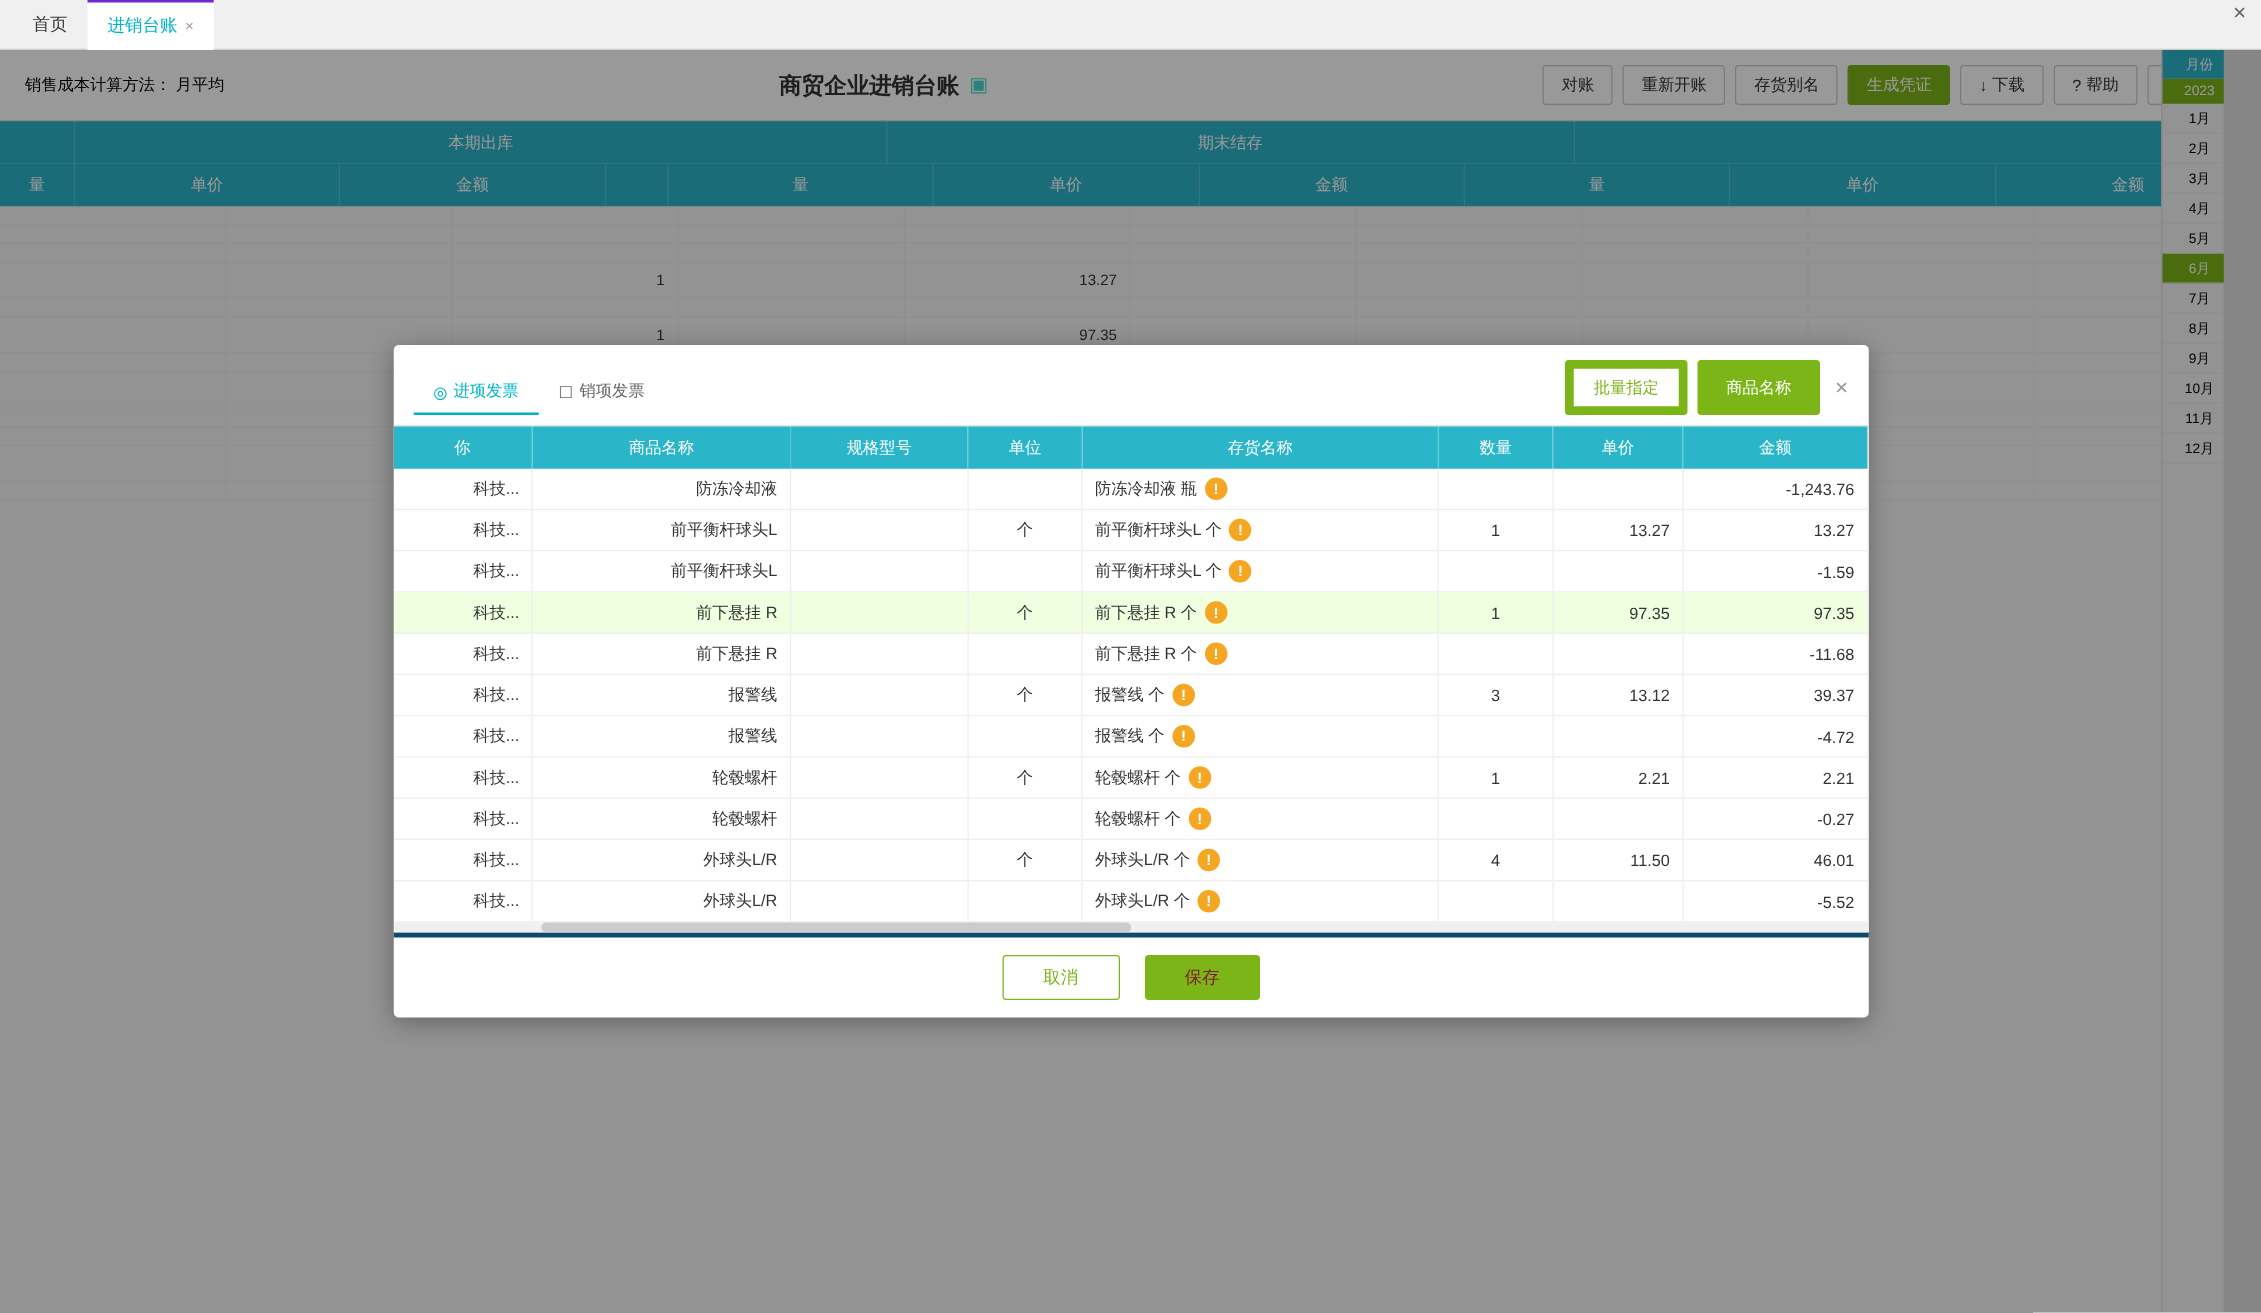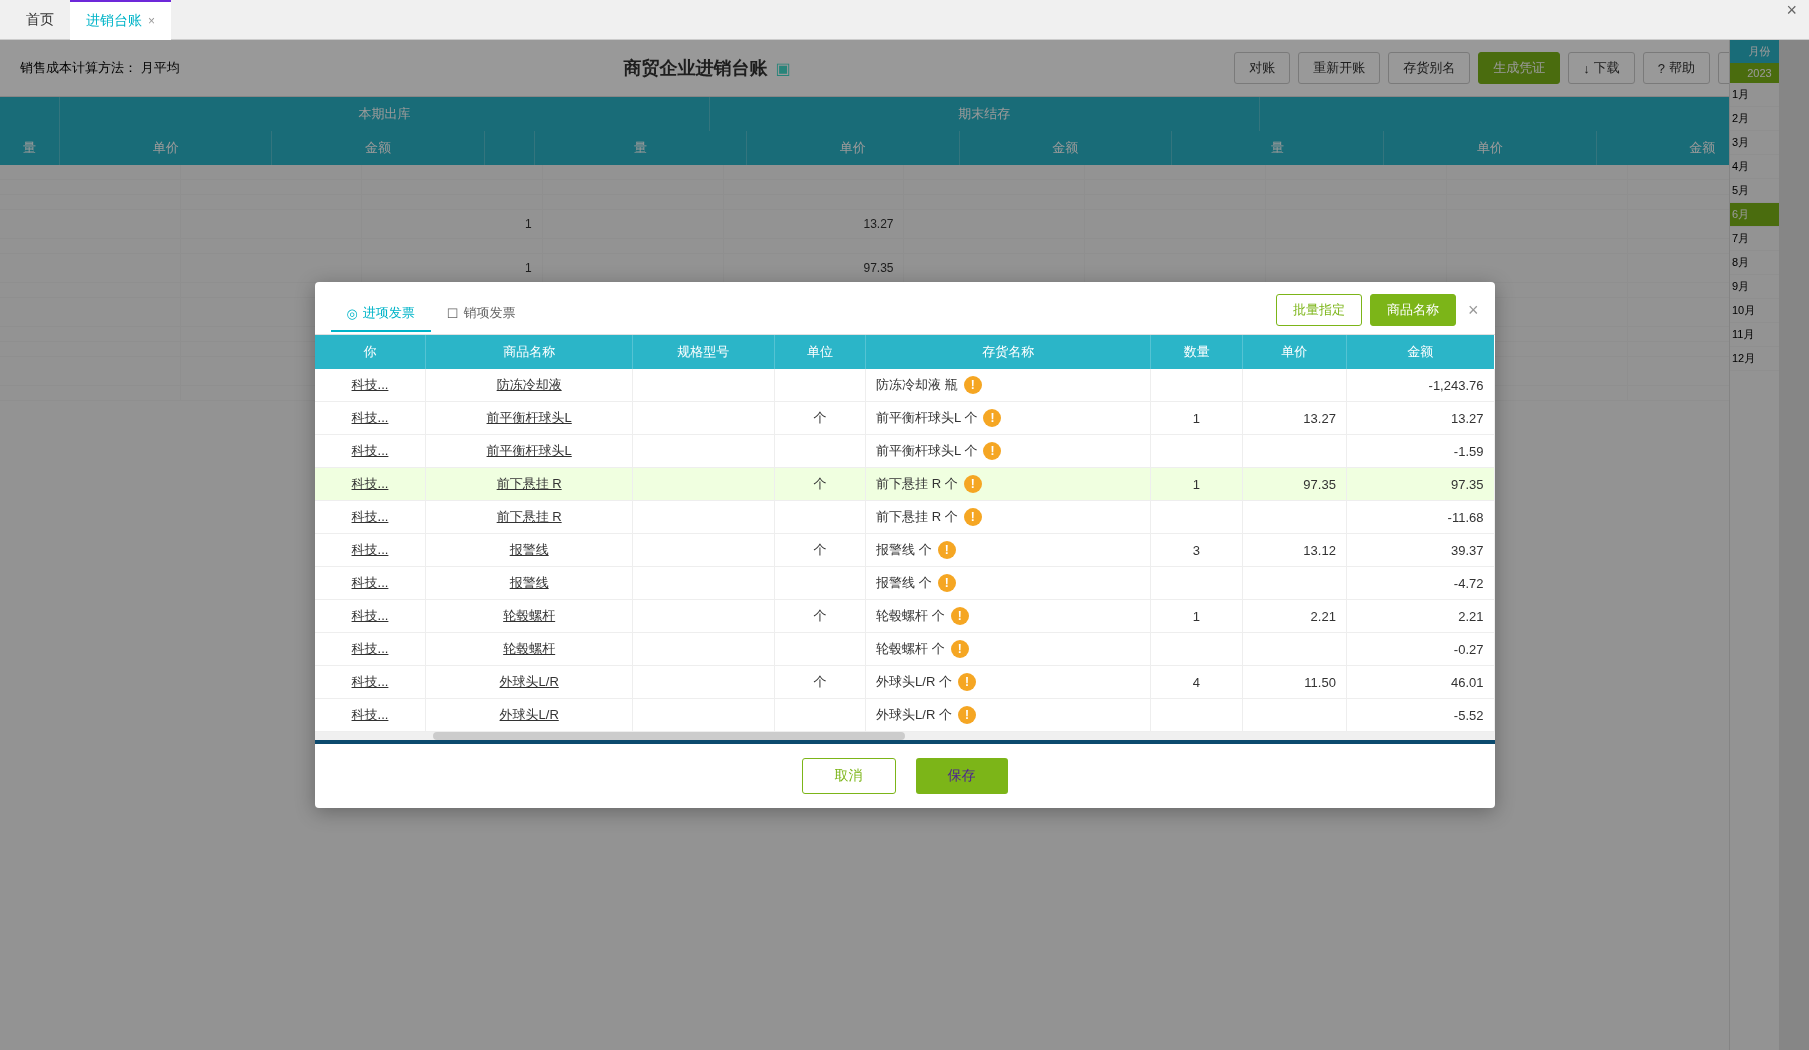--- a/index.html
+++ b/index.html
@@ -132,20 +132,21 @@
     }
     .month-year {
       background: #7cb518;
       color: #fff;
       text-align: center;
       padding: 4px 2px;
       font-size: 11px;
     }
     .month-item {
       padding: 4px 2px;
+      text-align: center;
       font-size: 11px;
       border-bottom: 1px solid #eee;
       cursor: pointer;
     }
     .month-item.active {
       background: #7cb518;
       color: #fff;
     }
 
     
@@ -192,21 +193,21 @@
       margin-left: auto;
       display: flex;
       gap: 8px;
       padding-bottom: 8px;
     }
     .btn-batch {
       padding: 6px 16px;
       border-radius: 3px;
       cursor: pointer;
       font-size: 13px;
-      border: 1px solid #7f1d1d;
+      border: 7px solid #7f1d1d;
     }
     .btn-batch-assign {
       background: #fff;
       color: #333;
       border-color: #7cb518;
       color: #7cb518;
     }
     .btn-batch-create {
       background: #7cb518;
       color: #fff;
@@ -251,22 +252,21 @@
     }
     .modal-table tbody td {
       padding: 7px 10px;
       text-align: center;
       font-size: 13px;
       color: #333;
       border-right: 1px solid #eee;
       white-space: nowrap;
     }
     .modal-table tbody td.text-left {
-      text-align: center;
-      text-decoration: underline;
+      text-align: right;
     }
     .modal-table tbody td.text-right {
       text-align: right;
     }
     .warning-icon {
       display: inline-block;
       width: 18px;
       height: 18px;
       border-radius: 50%;
       background: #f5a623;
@@ -303,21 +303,21 @@
       border: 1px solid #7cb518;
       background: #fff;
       color: #7cb518;
       border-radius: 3px;
       cursor: pointer;
       font-size: 14px;
     }
     .btn-save {
       padding: 8px 32px;
       background: #7cb518;
-      color: #4c1d95;
+      color: #7f1d1d;
       border: none;
       border-radius: 3px;
       cursor: pointer;
       font-size: 14px;
     }
     .bg-th {
       padding: 8px 10px;
       text-align: center;
       border-right: 1px solid rgba(255,255,255,0.2);
       font-size: 13px;

